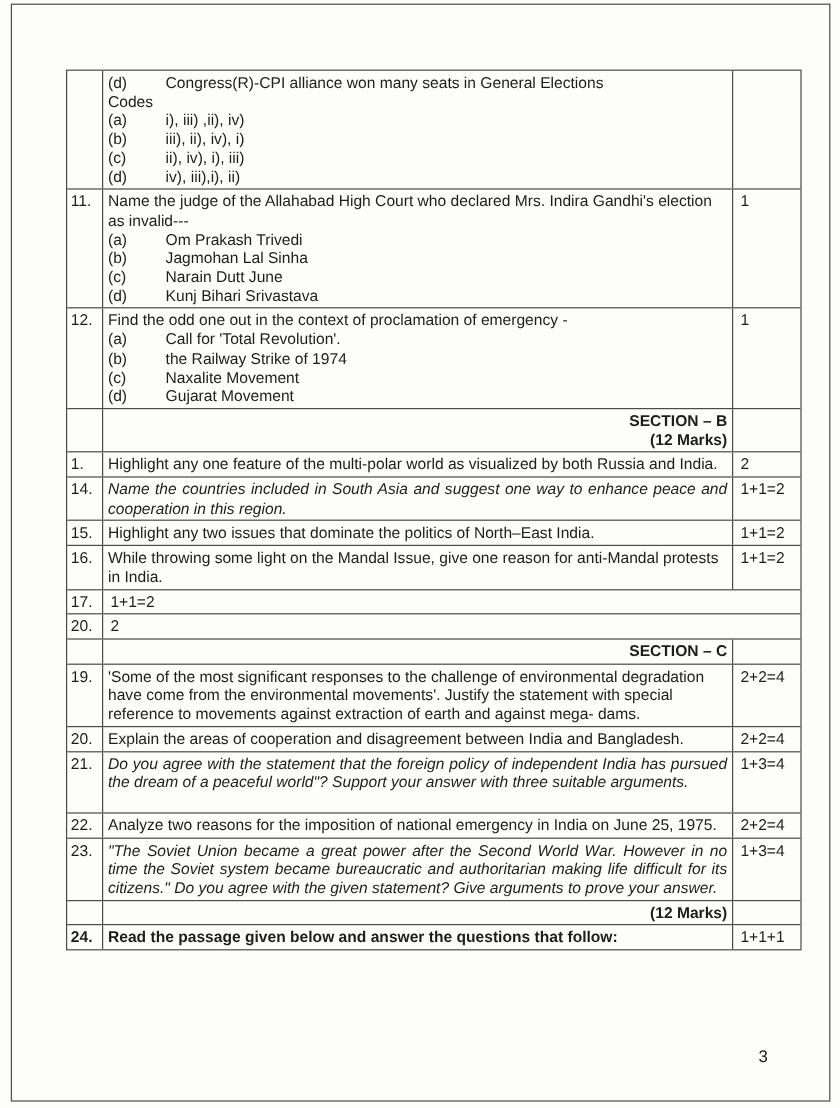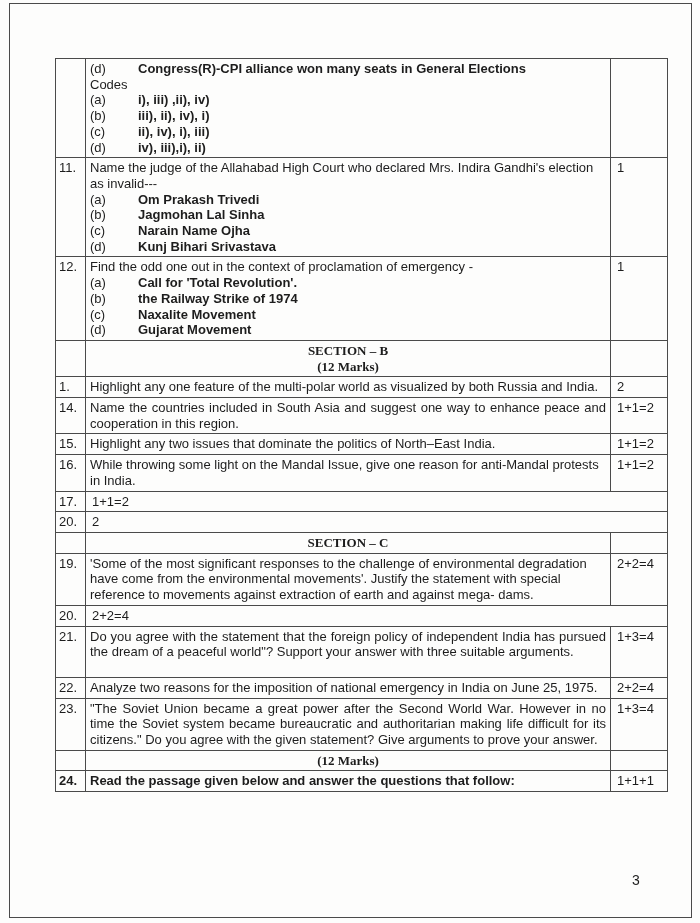--- a/index.html
+++ b/index.html
@@ -34,25 +34,25 @@
   .qrow:last-child { border-bottom: none; }
   .cell {
     padding: 2px 4px 2px;
     font-size: 13px;
     line-height: 15.7px;
   }
   .cell.num  { border-right: 1px solid #4a4a4a; padding-left: 3px; }
   .cell.text { border-right: 1px solid #4a4a4a; }
   .cell.marks{ padding-left: 6px; }
   .q { margin: 0; }
-  .justify .q { text-align: justify; }
+  .justify .q { text-align: justify; font-style: italic; }
   .opt { display: flex; }
   .opt-label { flex: 0 0 48px; }
-  .opt-text { flex: 1; font-weight: bold; }
-  .section .cell.text { text-align: center; font-weight: bold; font-family: Liberation Serif, serif; }
+  .opt-text { flex: 1; }
+  .section .cell.text { text-align: right; font-weight: bold; }
   .bold-row .q, .bold-row .cell.num { font-weight: bold; }
   .pad-bottom .cell { padding-bottom: 17px; }
   .page-number {
     position: absolute;
     left: 626px; top: 872px;
     width: 20px;
     font-size: 14px;
     text-align: center;
   }
 </style>
@@ -102,21 +102,21 @@
         <div class="opt">
           <span class="opt-label">(a)</span>
           <span class="opt-text">Om Prakash Trivedi</span>
         </div>
         <div class="opt">
           <span class="opt-label">(b)</span>
           <span class="opt-text">Jagmohan Lal Sinha</span>
         </div>
         <div class="opt">
           <span class="opt-label">(c)</span>
-          <span class="opt-text">Narain Name Ojha</span>
+          <span class="opt-text">Narain Dutt June</span>
         </div>
         <div class="opt">
           <span class="opt-label">(d)</span>
           <span class="opt-text">Kunj Bihari Srivastava</span>
         </div>
       </div>
       <div class="cell marks">1</div>
     </div>
 
     <div class="qrow">
@@ -205,20 +205,23 @@
     <div class="qrow">
       <div class="cell num">19.</div>
       <div class="cell text">
         <p class="q">'Some of the most significant responses to the challenge of environmental degradation have come from the environmental movements'. Justify the statement with special reference to movements against extraction of earth and against mega- dams.</p>
       </div>
       <div class="cell marks">2+2=4</div>
     </div>
 
     <div class="qrow">
       <div class="cell num">20.</div>
+      <div class="cell text">
+        <p class="q">Explain the areas of cooperation and disagreement between India and Bangladesh.</p>
+      </div>
       <div class="cell marks">2+2=4</div>
     </div>
 
     <div class="qrow justify pad-bottom">
       <div class="cell num">21.</div>
       <div class="cell text">
         <p class="q">Do you agree with the statement that the foreign policy of independent India has pursued the dream of a peaceful world"? Support your answer with three suitable arguments.</p>
       </div>
       <div class="cell marks">1+3=4</div>
     </div>

